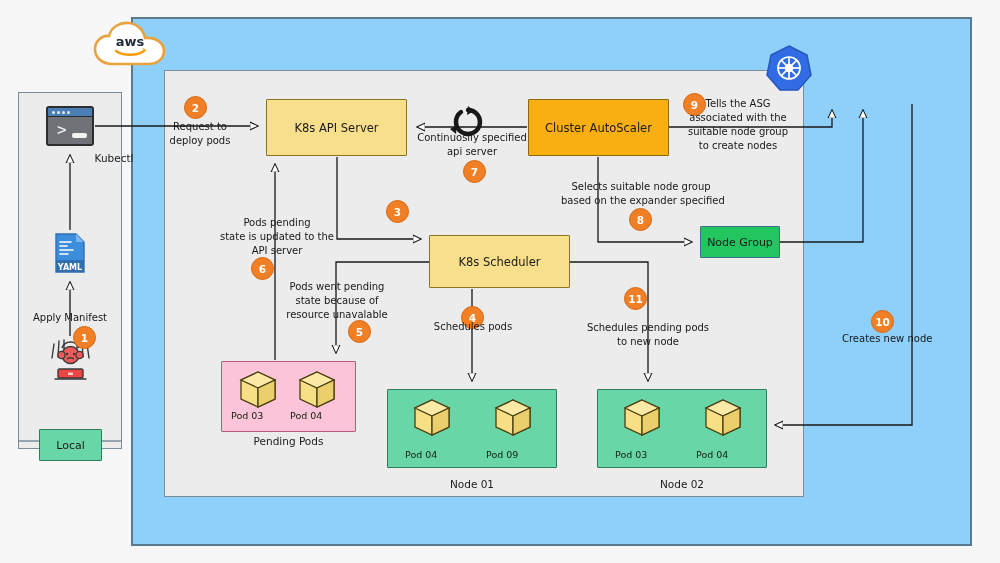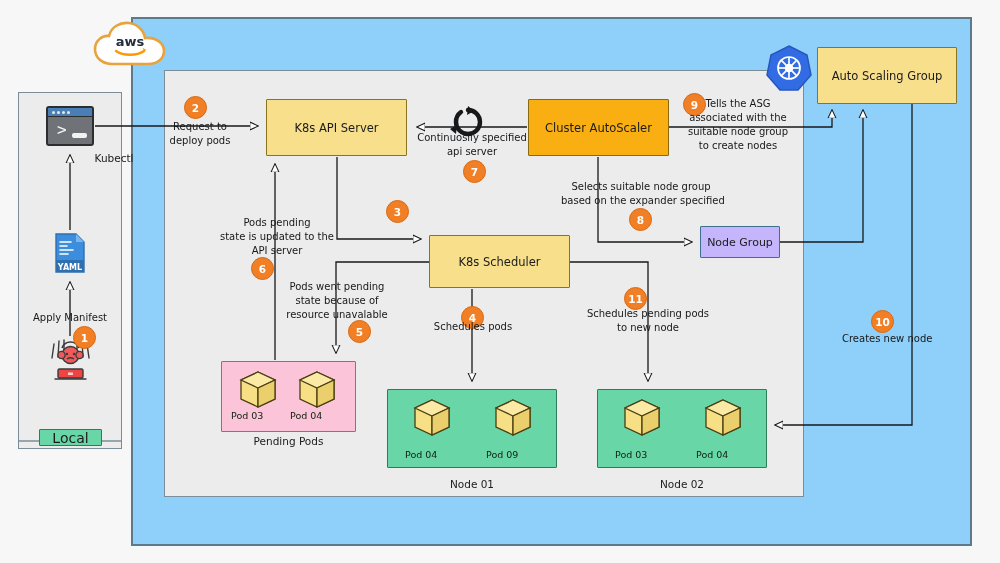--- a/index.html
+++ b/index.html
@@ -13,30 +13,30 @@
   .local-box{left:18px;top:92px;width:104px;height:357px;background:#ececec;border:1.5px solid #7b8d99;}
 
   
   .aws-cloud{left:93px;top:20px;width:74px;height:48px;}
 
   
   .nbox{border:1.6px solid #5a5a2a;display:flex;align-items:center;justify-content:center;text-align:center;
         font-size:11.5px;color:#1b1b1b;border-radius:1px;}
   .yellow{background:#f7df8b;border-color:#8a7420;}
   .orange{background:#f9ae11;border-color:#8a6a10;}
-  .bluebox{background:#c4b5fd;border-color:#3f6f8f;}
+  .bluebox{background:#22c55e;border-color:#3f6f8f;}
   .greenbox{background:#69d6a8;border-color:#2e7d5a;}
   .pinkbox{background:#fbc4d8;border-color:#c0577f;}
 
   .api-server{left:266px;top:99px;width:141px;height:57px;}
   .scheduler{left:429px;top:235px;width:141px;height:53px;}
   .autoscaler{left:528px;top:99px;width:141px;height:57px;}
   .asg{left:817px;top:47px;width:140px;height:57px;}
   .nodegroup{left:700px;top:226px;width:80px;height:32px;font-size:11px;}
-  .local-label{left:39px;top:429px;width:63px;height:17px;font-size:14px;}
+  .local-label{left:39px;top:429px;width:63px;height:32px;font-size:11px;}
 
   .node01{left:387px;top:389px;width:170px;height:79px;}
   .node02{left:597px;top:389px;width:170px;height:79px;}
   .pending{left:221px;top:361px;width:135px;height:71px;}
 
   .caption{position:absolute;font-size:10.5px;color:#1b1b1b;text-align:center;white-space:nowrap;}
 
   
   .badge{position:absolute;width:21px;height:21px;border-radius:50%;background:#f07f25;
          color:#fff;font-size:10.5px;font-weight:bold;display:flex;align-items:center;justify-content:center;
@@ -166,23 +166,20 @@
   </div>
 
   <div class="abs nbox yellow scheduler">
     <span>K8s Scheduler</span>
   </div>
 
   <div class="abs nbox orange autoscaler">
     <span>Cluster AutoScaler</span>
   </div>
 
-  <div class="abs nbox yellow asg">
-    <span>Auto Scaling Group</span>
-  </div>
 
   <div class="abs nbox bluebox nodegroup">
     <span>Node Group</span>
   </div>
 
   <div class="abs nbox pinkbox pending"></div>
   <div class="cube" style="left:239px;top:370px;">
     <svg viewBox="0 0 38 40" width="38" height="40">
       <polygon points="19,2 36,10 36,29 19,37 2,29 2,10" fill="#f6df84" stroke="#4a3f12" stroke-width="1.3"></polygon>
       <polygon points="19,2 36,10 19,18 2,10" fill="#fbe9a6" stroke="#4a3f12" stroke-width="1.3"></polygon>
@@ -313,16 +310,16 @@
 API server</div>
   <div class="lbl" style="left:411px;top:131px;width:122px;">Continuoslly specified
 api server</div>
   <div class="lbl" style="left:561px;top:180px;width:160px;">Selects suitable node group
 based on the expander specified</div>
   <div class="lbl" style="left:682px;top:97px;width:112px;">Tells the ASG
 associated with the
 suitable node group
 to create nodes</div>
   <div class="lbl" style="left:842px;top:332px;width:90px;">Creates new node</div>
-  <div class="lbl" style="left:584px;top:307px;width:128px;">Schedules pending pods
+  <div class="lbl" style="left:584px;top:321px;width:128px;">Schedules pending pods
 to new node</div>
 
 </div>
 
 </body></html>

